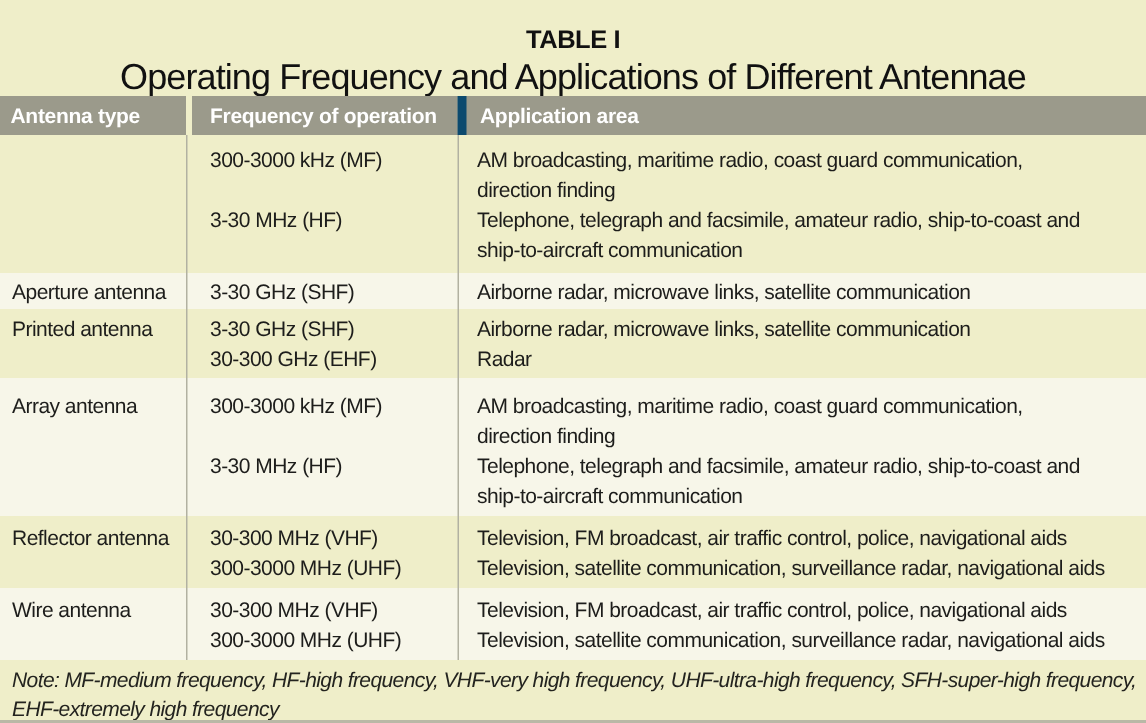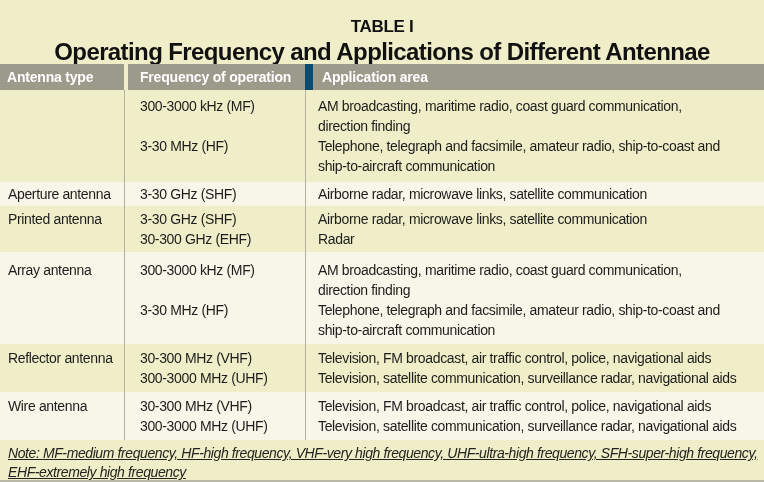--- a/index.html
+++ b/index.html
@@ -6,28 +6,28 @@
   body {
     width: 764px; height: 482px; overflow: hidden;
     font-family: "Liberation Sans", sans-serif;
     background: #efeec9;
   }
   .page { position: relative; width: 764px; height: 482px; background: #efeec9; color: #1d1d1b; }
 
   
   .title-block { height: 64px; display: flex; flex-direction: column; align-items: center; justify-content: center; padding-top: 19px; box-sizing: border-box; }
   .table-label { font-size: 17px; font-weight: bold; letter-spacing: -0.3px; line-height: 21px; color: #111; }
-  .table-title { font-size: 24px; font-weight: bold; letter-spacing: -0.6px; line-height: 30px; color: #111; white-space: nowrap; }
+  .table-title { font-size: 24px; font-weight: normal; letter-spacing: -0.6px; line-height: 30px; color: #111; white-space: nowrap; }
 
   
   .thead { display: grid; grid-template-columns: 124px 181px 1fr; height: 26px; }
   .th { background: #9b9a8b; color: #ffffff; font-weight: bold; font-size: 14px; letter-spacing: -0.2px; display: flex; align-items: center; white-space: nowrap; }
   .th1 { padding-left: 7px; }
   .th2 { border-left: 4px solid #efeec9; padding-left: 12px; }
-  .th3 { border-left: 8px solid #0c4a6e; padding-left: 9px; }
+  .th3 { border-left: 6px solid #0c4a6e; padding-left: 9px; }
 
   
   .tbody { position: relative; }
   .vdivider { position: absolute; top: 0; bottom: 0; width: 1px; background: #b2b1a1; z-index: 2; }
   .vd1 { left: 124px; }
   .vd2 { left: 305px; }
 
   .trow { display: grid; grid-template-columns: 124px 181px 1fr; grid-auto-rows: min-content; font-size: 14px; letter-spacing: -0.35px; }
   .trow .cell { line-height: 20px; white-space: nowrap; }
   .cell.name { grid-column: 1; padding-left: 8px; }
@@ -39,21 +39,21 @@
   .bg-light { background: #f7f6e9; }
   .r1 { padding: 6px 0 6px 0; }
   .r2 { padding: 2px 0 2px 0; }
   .r3 { padding: 3px 0 3px 0; }
   .r4 { padding: 8px 0 4px 0; }
   .r5 { padding: 4px 0 4px 0; border-radius: 12px; }
   .r6 { padding: 4px 0 4px 0; }
 
   
   .note { height: 36px; padding: 4px 0 0 8px; font-style: italic; font-size: 14px; letter-spacing: -0.4px; color: #23231f; }
-  .note div { line-height: 19px; white-space: nowrap; text-decoration: underline; }
+  .note div { line-height: 19px; white-space: nowrap; }
   .bottom-edge { position: absolute; left: 0; right: 0; bottom: 0; height: 2px; background: #b9b8a6; }
 </style>
 </head>
 <body>
 
 <div class="page">
 
   <div class="title-block">
     <div class="table-label">TABLE I</div>
     <div class="table-title">Operating Frequency and Applications of Different Antennae</div>

